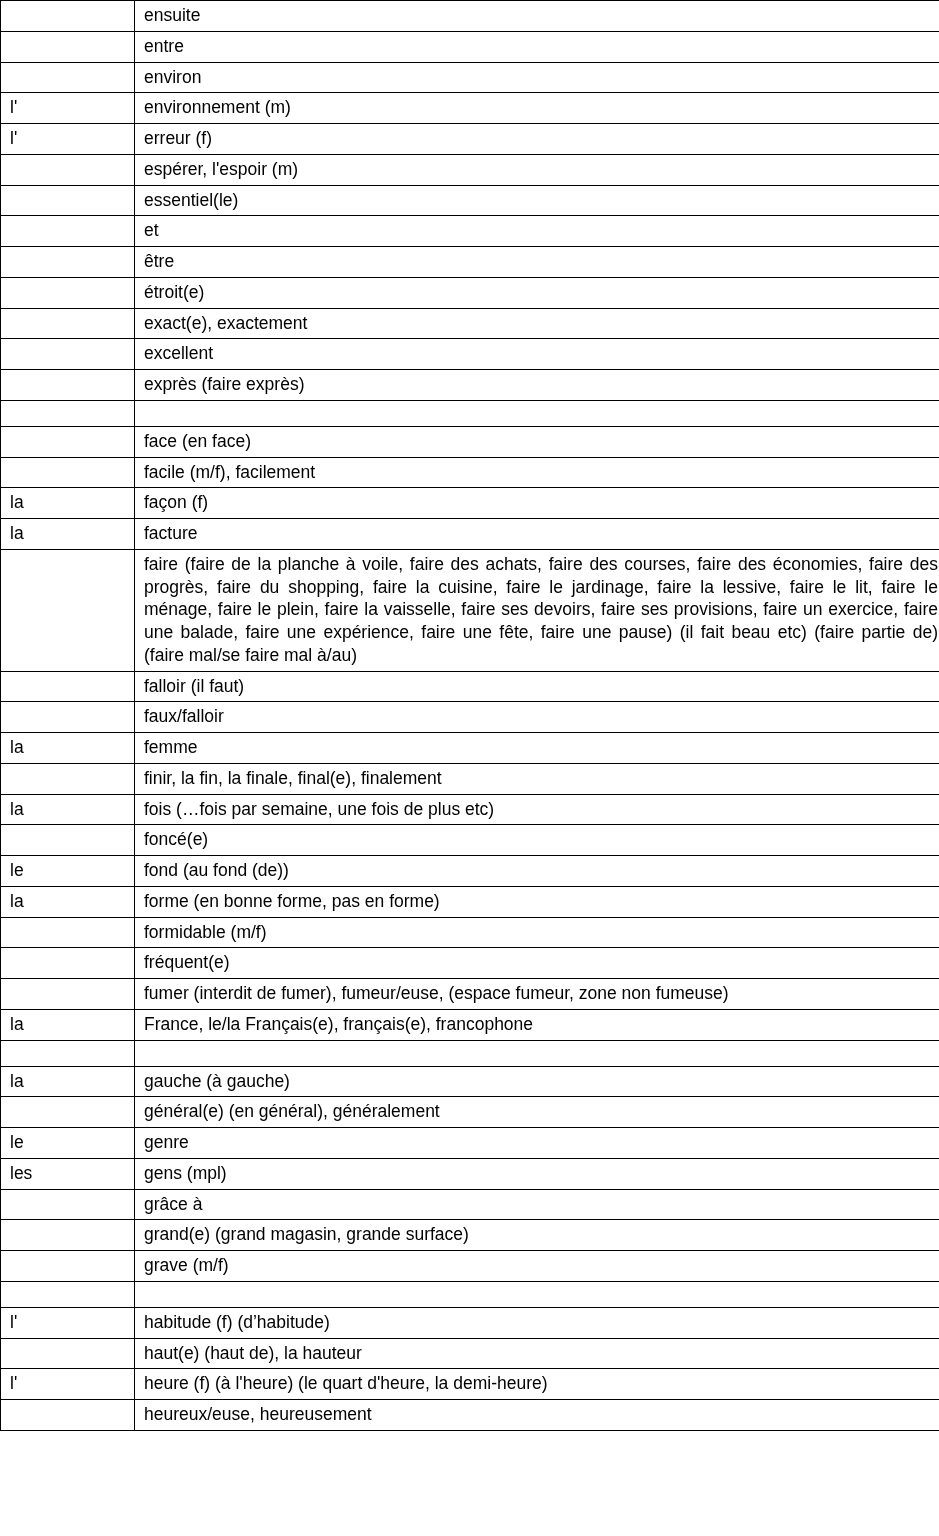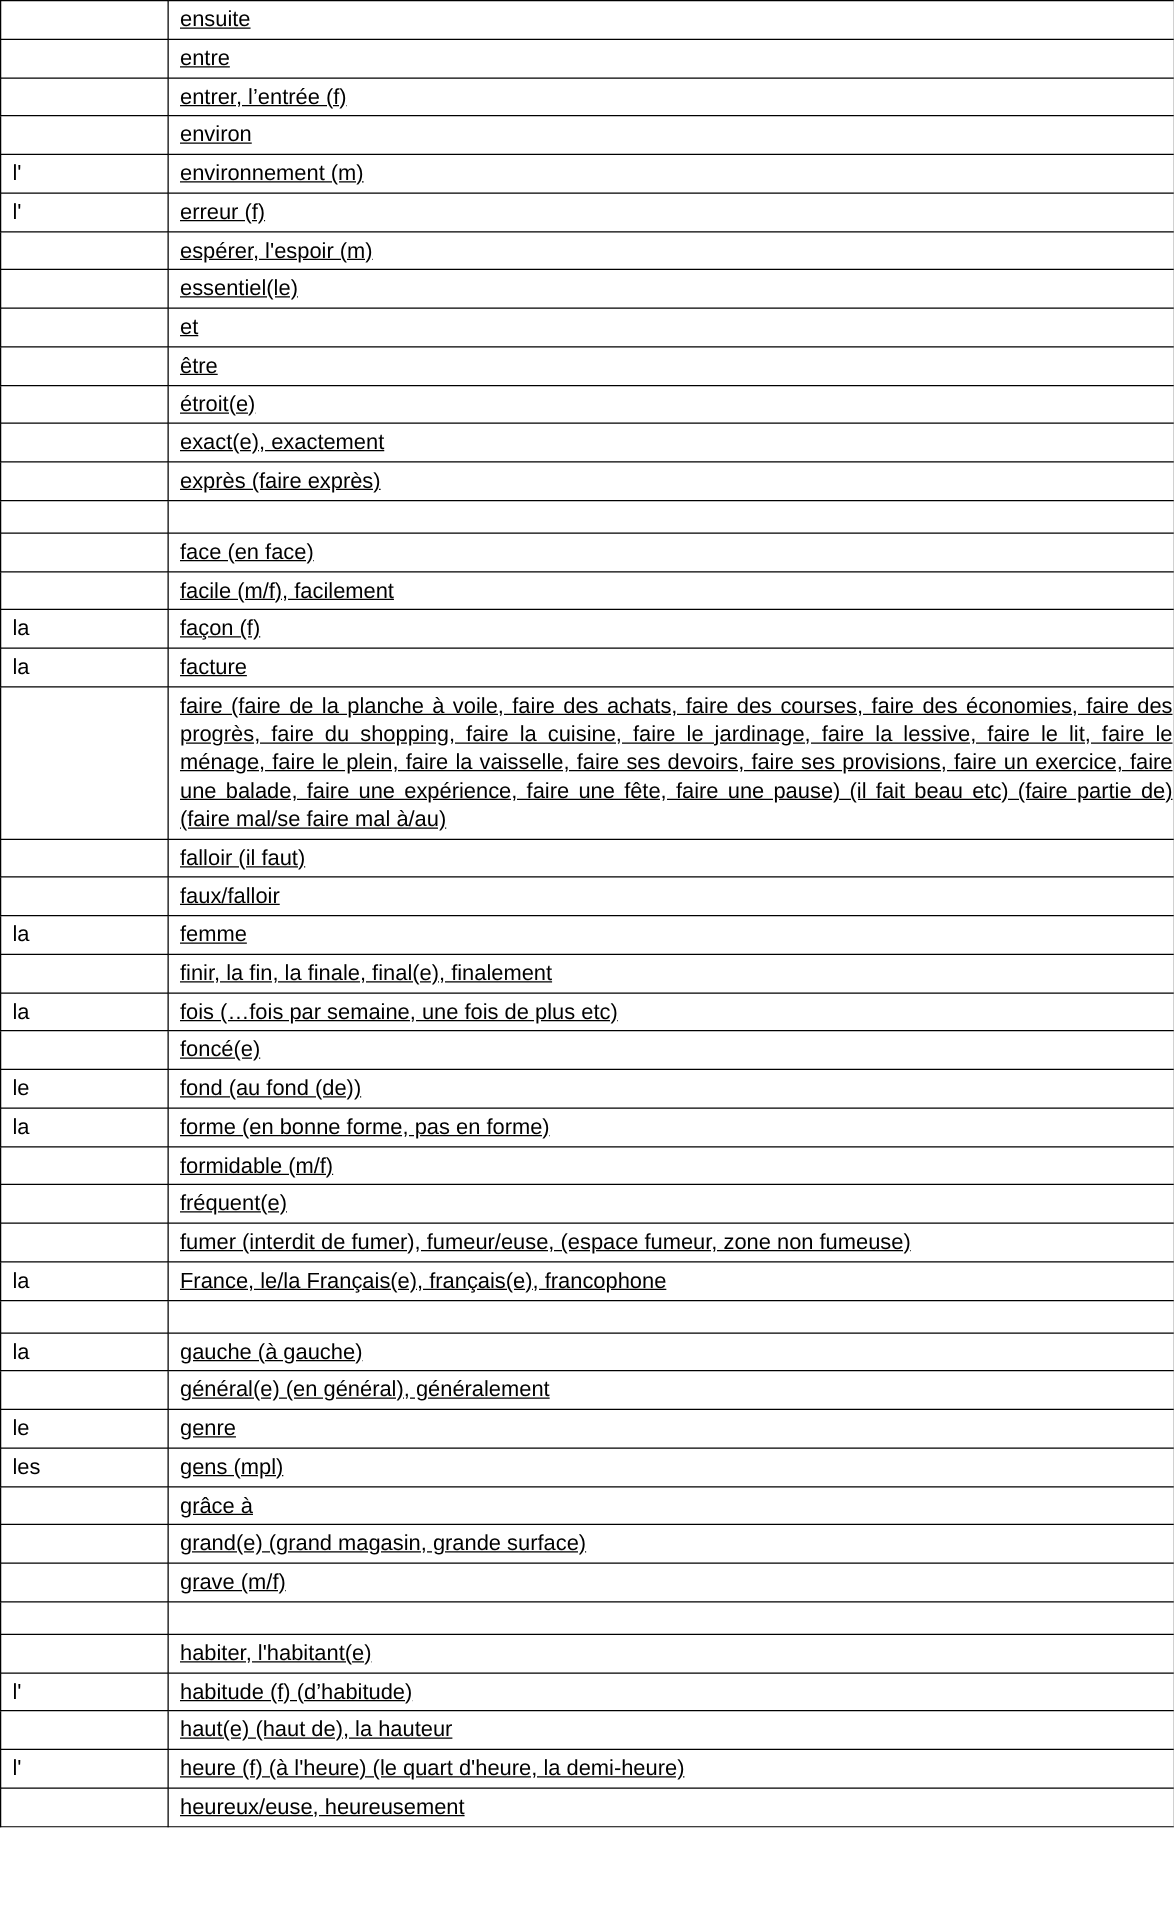--- a/index.html
+++ b/index.html
@@ -27,21 +27,20 @@
     padding: 3px 6px 4px 6px;
     height: 24px;
     box-sizing: border-box;
   }
   table.vocab-table td.article {
     padding-left: 9px;
     white-space: nowrap;
   }
   table.vocab-table td.word {
     padding-left: 9px;
-    text-decoration: underline;
   }
   table.vocab-table td.justify {
     text-align: justify;
     text-justify: inter-word;
     padding-right: 1px;
   }
   table.vocab-table tr.spacer td {
     height: 26px;
   }
 </style>
@@ -57,24 +56,20 @@
       <tr>
         <td class="article"></td>
         <td class="word">ensuite</td>
       </tr>
       <tr>
         <td class="article"></td>
         <td class="word">entre</td>
       </tr>
       <tr>
         <td class="article"></td>
-        <td class="word">entrer, l’entrée (f)</td>
-      </tr>
-      <tr>
-        <td class="article"></td>
         <td class="word">environ</td>
       </tr>
       <tr>
         <td class="article">l'</td>
         <td class="word">environnement (m)</td>
       </tr>
       <tr>
         <td class="article">l'</td>
         <td class="word">erreur (f)</td>
       </tr>
@@ -94,20 +89,24 @@
         <td class="article"></td>
         <td class="word">être</td>
       </tr>
       <tr>
         <td class="article"></td>
         <td class="word">étroit(e)</td>
       </tr>
       <tr>
         <td class="article"></td>
         <td class="word">exact(e), exactement</td>
+      </tr>
+      <tr>
+        <td class="article"></td>
+        <td class="word">excellent</td>
       </tr>
       <tr>
         <td class="article"></td>
         <td class="word">exprès (faire exprès)</td>
       </tr>
       <tr class="spacer">
         <td class="article"></td>
         <td class="word"></td>
       </tr>
       <tr>
@@ -206,24 +205,20 @@
         <td class="article"></td>
         <td class="word">grand(e) (grand magasin, grande surface)</td>
       </tr>
       <tr>
         <td class="article"></td>
         <td class="word">grave (m/f)</td>
       </tr>
       <tr class="spacer">
         <td class="article"></td>
         <td class="word"></td>
-      </tr>
-      <tr>
-        <td class="article"></td>
-        <td class="word">habiter, l'habitant(e)</td>
       </tr>
       <tr>
         <td class="article">l'</td>
         <td class="word">habitude (f) (d’habitude)</td>
       </tr>
       <tr>
         <td class="article"></td>
         <td class="word">haut(e) (haut de), la hauteur</td>
       </tr>
       <tr>

